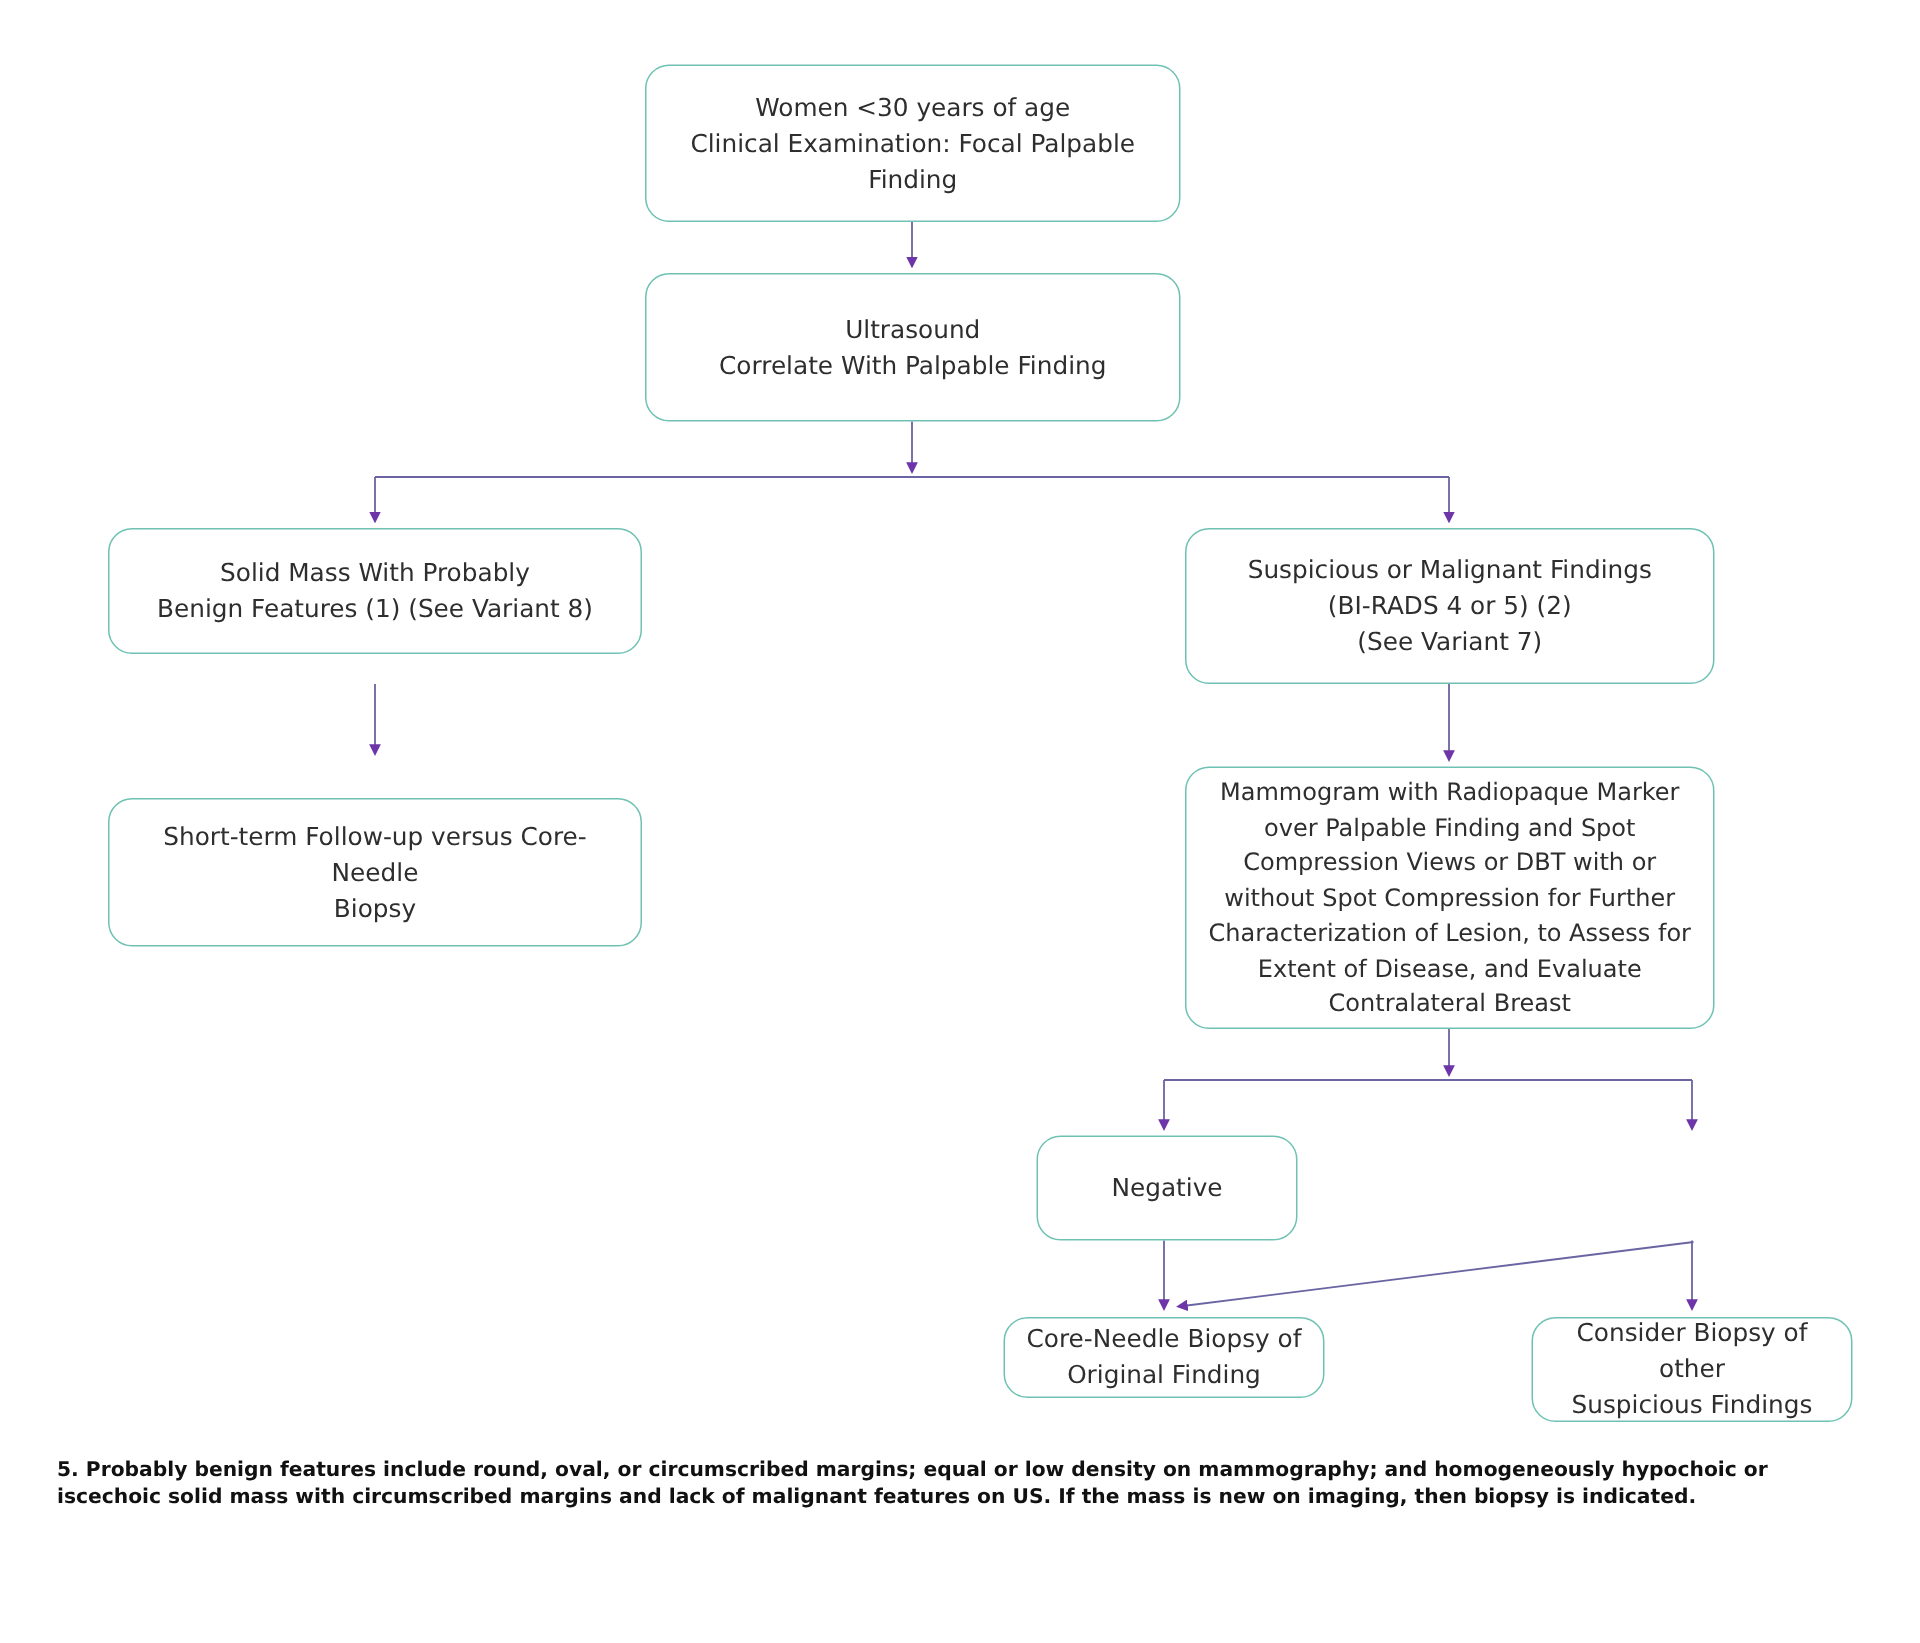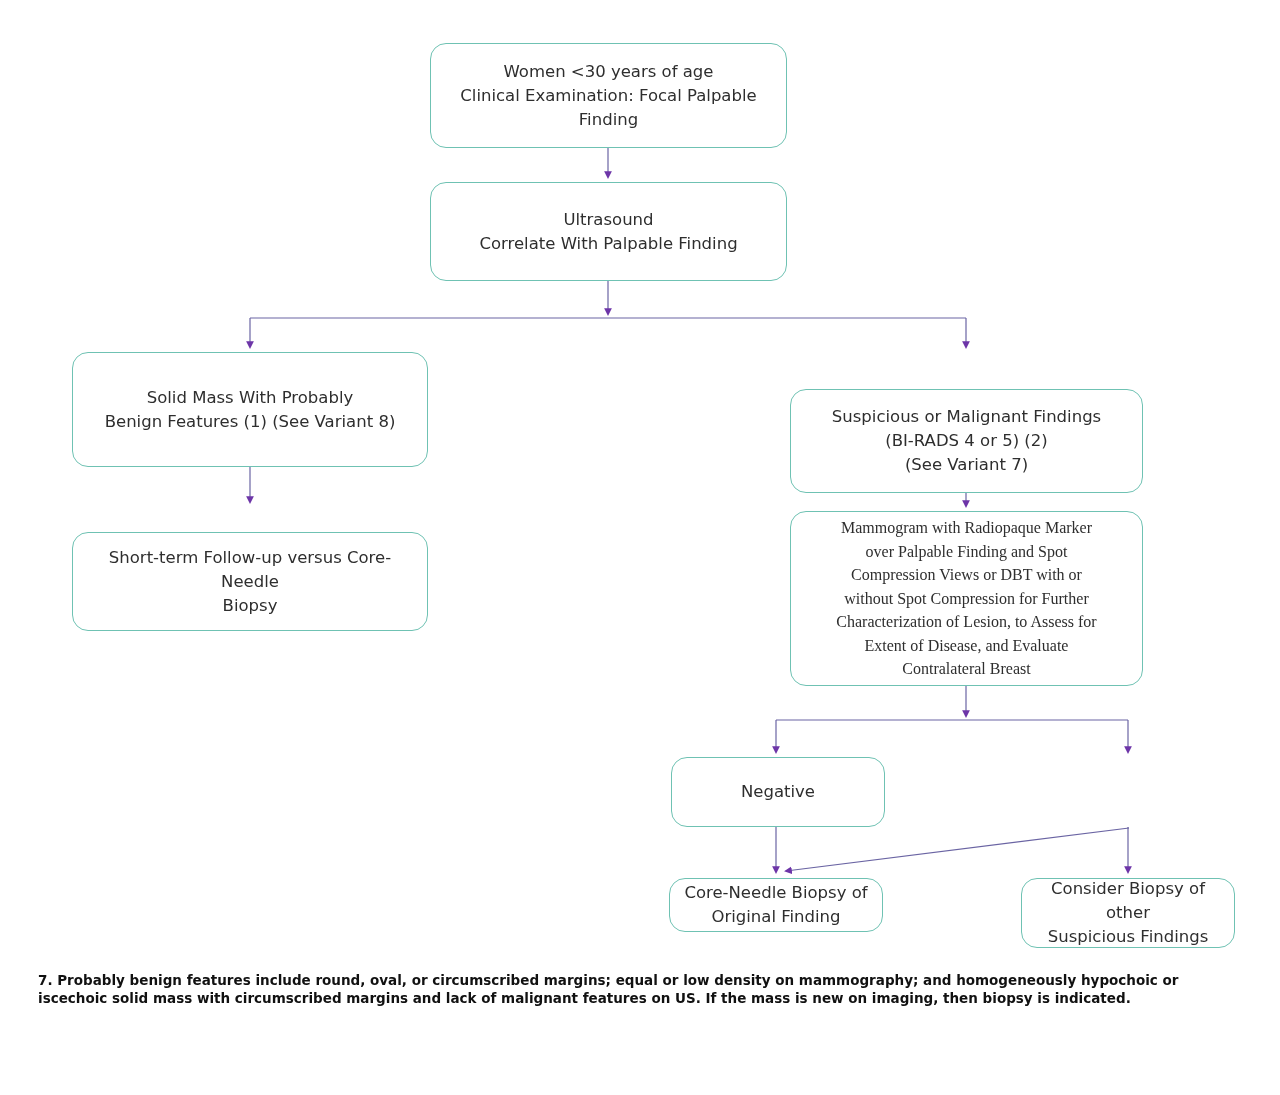--- a/index.html
+++ b/index.html
@@ -32,25 +32,25 @@
     align-items: center;
     justify-content: center;
     text-align: center;
     font-size: 16.5px;
     line-height: 24px;
     white-space: pre-line;
     padding: 17px 10px;
   }
   .node-start      { left: 430px;  top: 43px;  width: 357px; height: 105px; }
   .node-ultrasound { left: 430px;  top: 182px; width: 357px; height: 99px;  }
-  .node-solidmass  { left: 72px;   top: 352px; width: 356px; height: 115px; }
+  .node-solidmass  { left: 72px;   top: 352px; width: 356px; height: 84px; align-items: flex-end; }
   .node-shortterm  { left: 72px;   top: 532px; width: 356px; height: 99px;  }
-  .node-suspicious { left: 790px;  top: 352px; width: 353px; height: 104px; margin-top: 37px; }
-  .node-mammogram  { left: 790px;  top: 511px; width: 353px; height: 175px; font-size: 16px; line-height: 23.5px; font-family: Liberation Serif, serif; }
-  .node-negative   { left: 671px;  top: 757px; width: 214px; height: 70px;  }
+  .node-suspicious { left: 790px;  top: 352px; width: 353px; height: 104px; }
+  .node-mammogram  { left: 790px;  top: 511px; width: 353px; height: 175px; font-size: 16px; line-height: 23.5px; }
+  .node-negative   { left: 691px;  top: 757px; width: 174px; height: 70px;  }
   .node-positive   { left: 1021px; top: 757px; width: 214px; height: 70px;  }
   .node-corebiopsy { left: 669px;  top: 878px; width: 214px; height: 54px;  }
   .node-consider   { left: 1021px; top: 878px; width: 214px; height: 70px;  }
   .footnotes {
     position: absolute;
     left: 38px;
     top: 972px;
     width: 1212px;
     color: #111111;
     font-size: 13.5px;
@@ -134,16 +134,16 @@
     <span>Core-Needle Biopsy of
 Original Finding</span>
   </div>
 
   <div class="node node-consider">
     <span>Consider Biopsy of other
 Suspicious Findings</span>
   </div>
 
   <div class="footnotes">
-    <p class="footnote">7. Probably benign features include round, oval, or circumscribed margins; equal or low density on mammography; and homogeneously hypochoic or iscechoic solid mass with circumscribed margins and lack of malignant features on US. If the mass is new on imaging, then biopsy is indicated.</p>
+    <p class="footnote">5. Probably benign features include round, oval, or circumscribed margins; equal or low density on mammography; and homogeneously hypochoic or iscechoic solid mass with circumscribed margins and lack of malignant features on US. If the mass is new on imaging, then biopsy is indicated.</p>
   </div>
 
 </div>
 
 </body></html>

